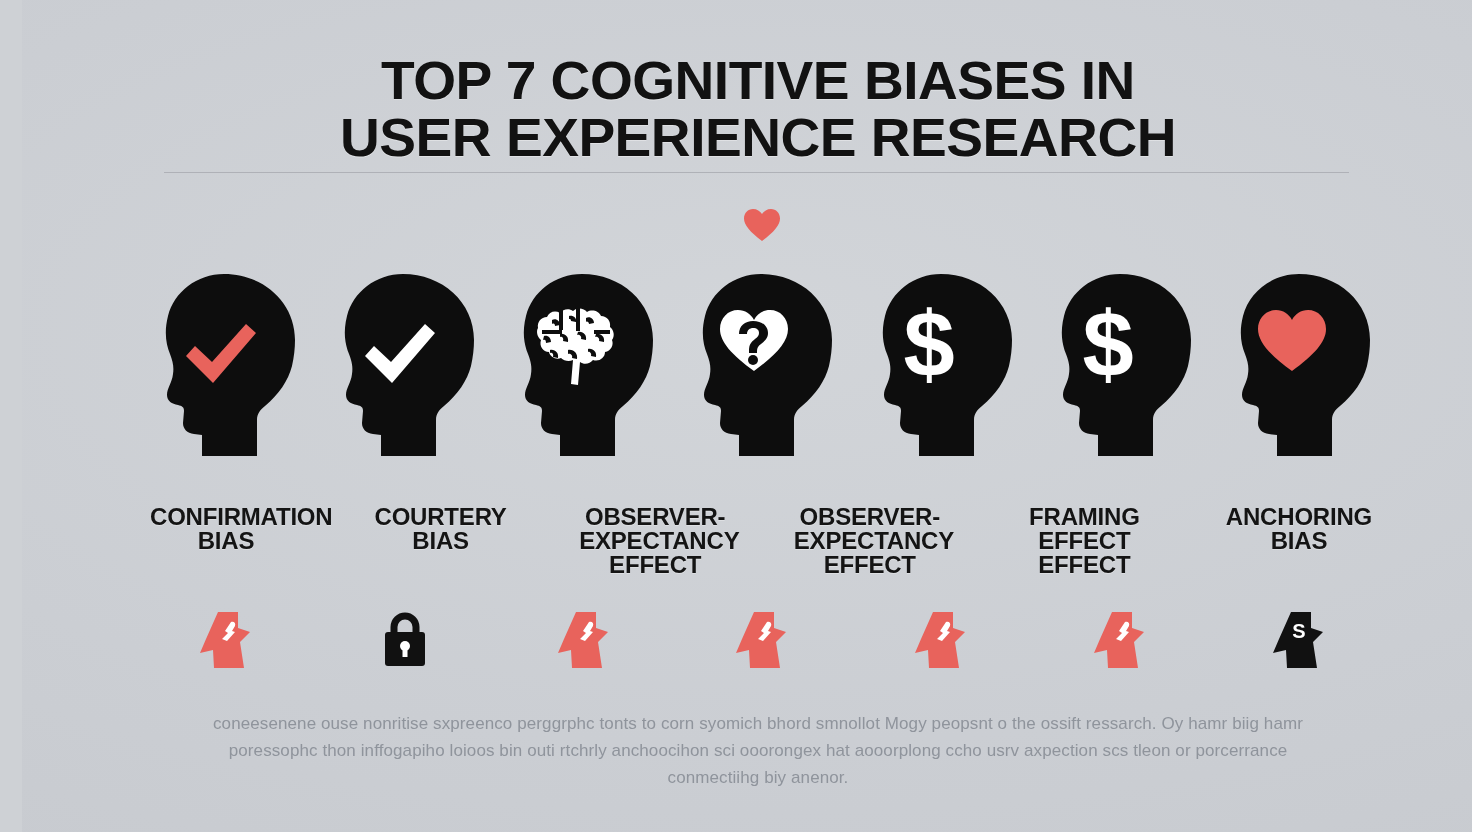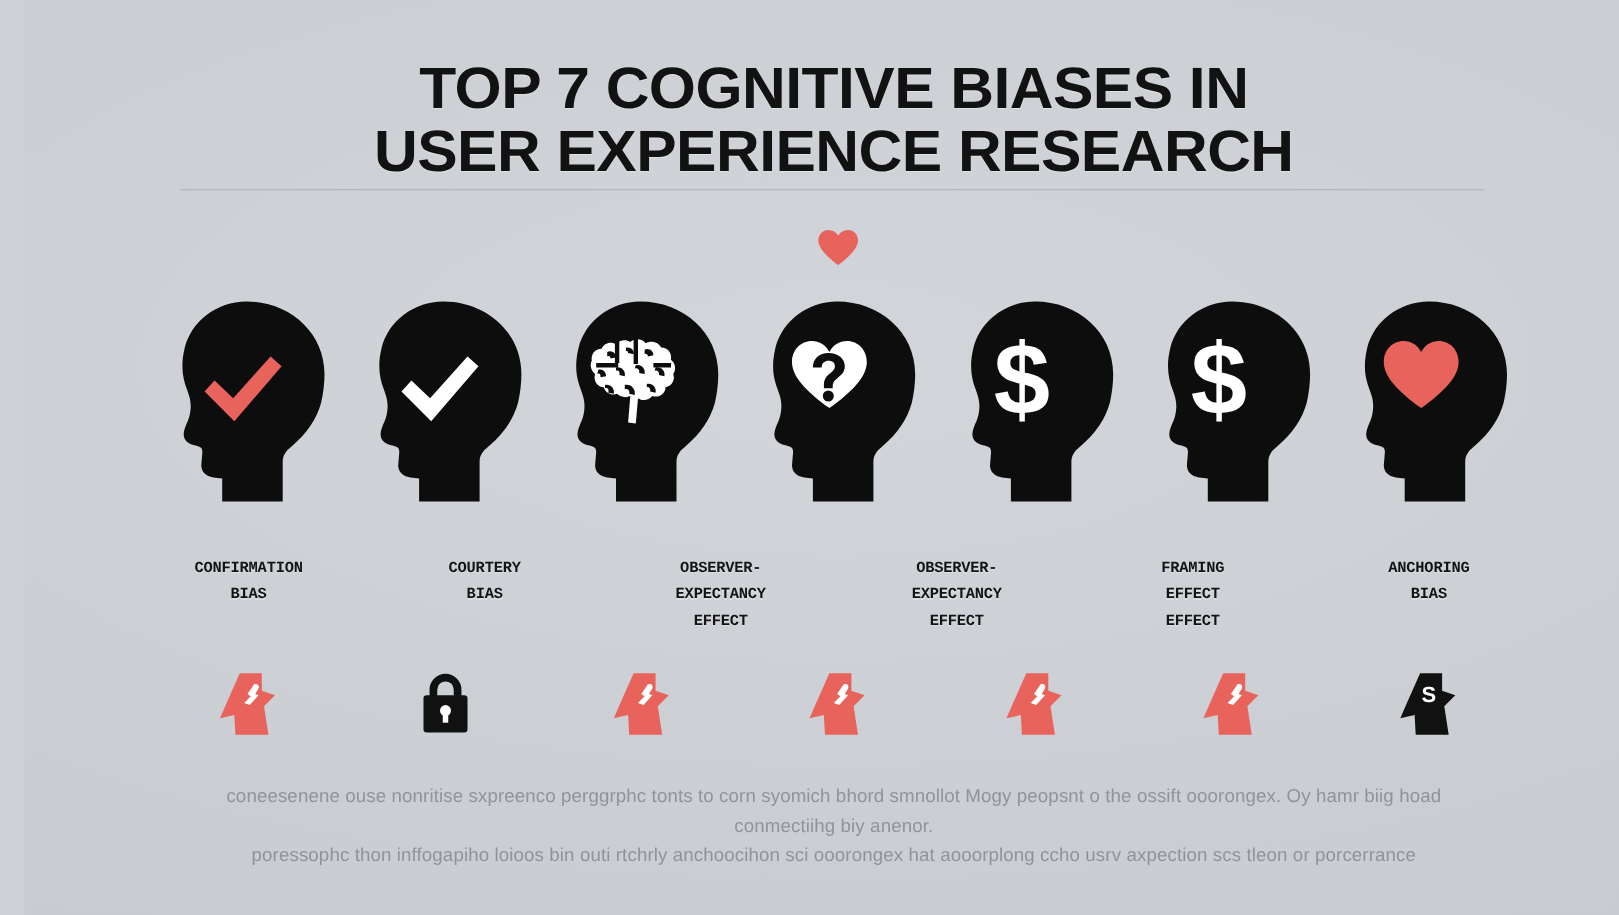--- a/index.html
+++ b/index.html
@@ -93,23 +93,23 @@
     display: flex;
     justify-content: space-between;
     align-items: flex-start;
   }
   .label-cell {
     width: 152px;
     text-align: center;
   }
   .label-cell .ltxt {
     display: block;
-    font-family: Liberation Mono, monospace;
+    font-family: Liberation Sans, sans-serif;
     font-weight: 700;
-    font-size: 14px;
+    font-size: 24px;
     line-height: 24px;
     letter-spacing: -0.2px;
     color: #141414;
     text-transform: uppercase;
     white-space: pre-line;
     text-shadow: 0 1px 0 rgba(255,255,255,0.3);
   }
 
   
   .icons-row {
@@ -300,18 +300,18 @@
     <div class="icon-cell">
       <svg width="56" height="60" viewBox="0 0 56 60">
         <path fill="#111111" d="M20 2h20v16l12 4-10 10 4 26H16l-1-18-13 3 6-14z"></path>
         <text x="28" y="28" fill="#ffffff" font-family="Liberation Sans, sans-serif" font-size="20" font-weight="700" text-anchor="middle">S</text>
       </svg>
     </div>
 
   </div>
 
   <div class="footer-para">
-    <div>coneesenene ouse  nonritise sxpreenco perggrphc tonts to corn syomich bhord smnollot Mogy peopsnt o the ossift ooorongex. Oy hamr biig hoad</div>
+    <div>coneesenene ouse  nonritise sxpreenco perggrphc tonts to corn syomich bhord smnollot Mogy peopsnt o the ossift ressarch. Oy hamr biig hamr</div>
+    <div>poressophc thon inffogapiho loioos bin outi rtchrly anchoocihon sci ooorongex hat aooorplong ccho usrv axpection scs tleon or porcerrance</div>
     <div>conmectiihg biy anenor.</div>
-    <div>poressophc thon inffogapiho loioos bin outi rtchrly anchoocihon sci ooorongex hat aooorplong ccho usrv axpection scs tleon or porcerrance</div>
   </div>
 
 </div>
 
 </body></html>

